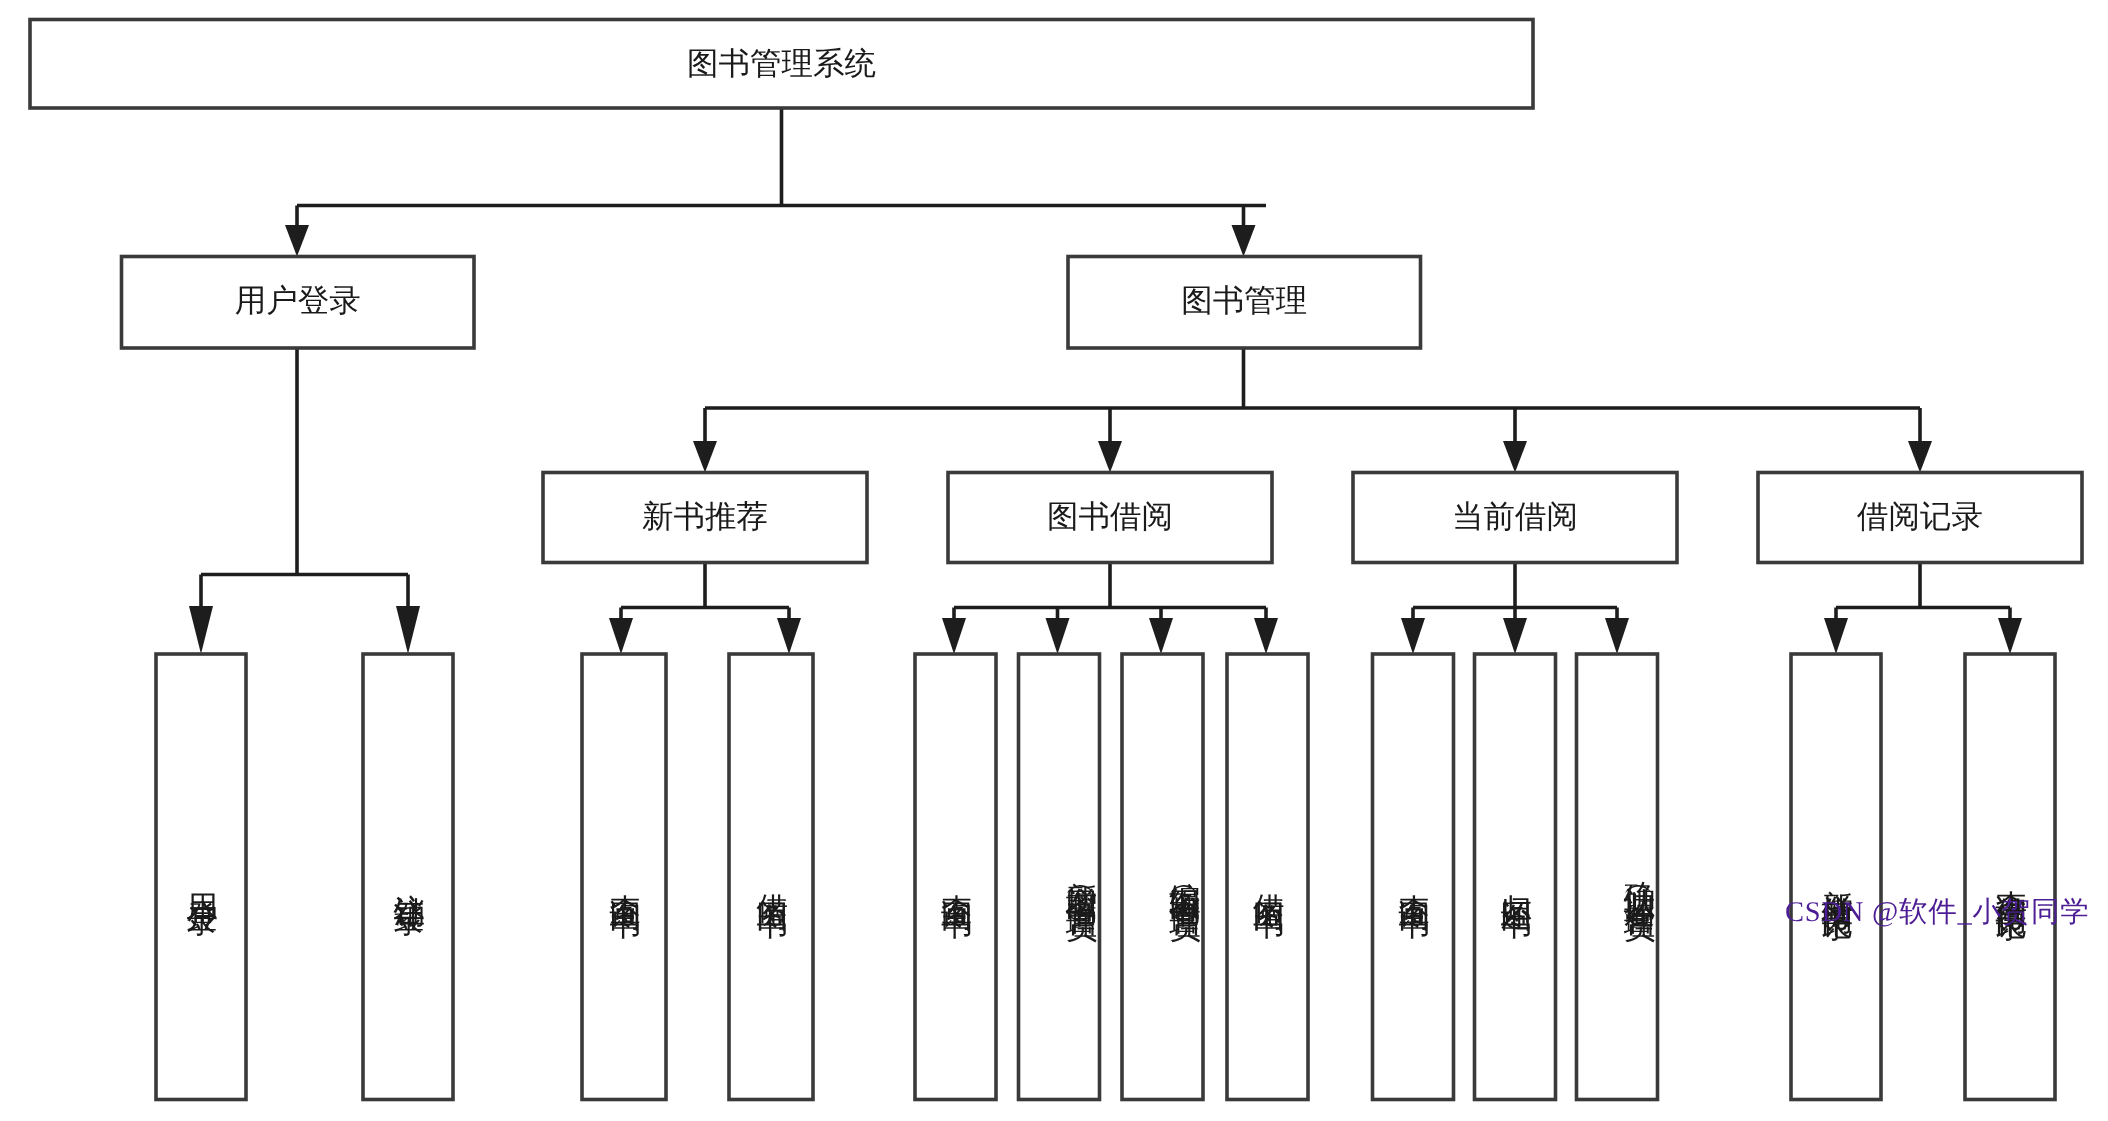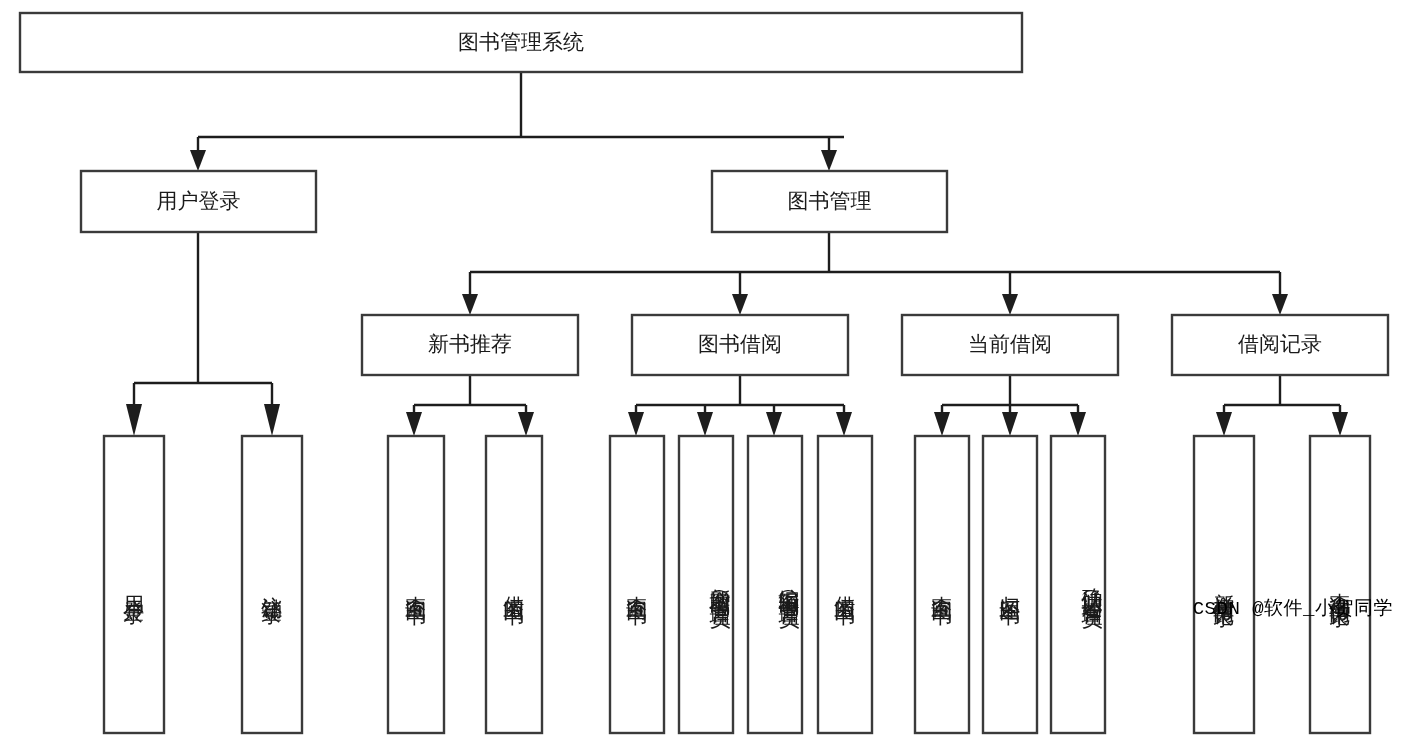--- a/index.html
+++ b/index.html
@@ -61,23 +61,23 @@
     align-items: center;
     justify-content: center;
     text-align: center;
     user-select: none;
     white-space: nowrap;
   }
   .watermark {
     position: absolute;
     right: 12px;
     bottom: 6px;
-    font-family: Liberation Mono, monospace;
+    font-family: Liberation Serif, serif;
     font-size: 19px;
-    color: #000000;
+    color: #4c1d95;
     letter-spacing: 0.5px;
     white-space: nowrap;
     pointer-events: none;
   }
 </style>
 </head>
 <body>
 
 <div id="diagram-root">
 

